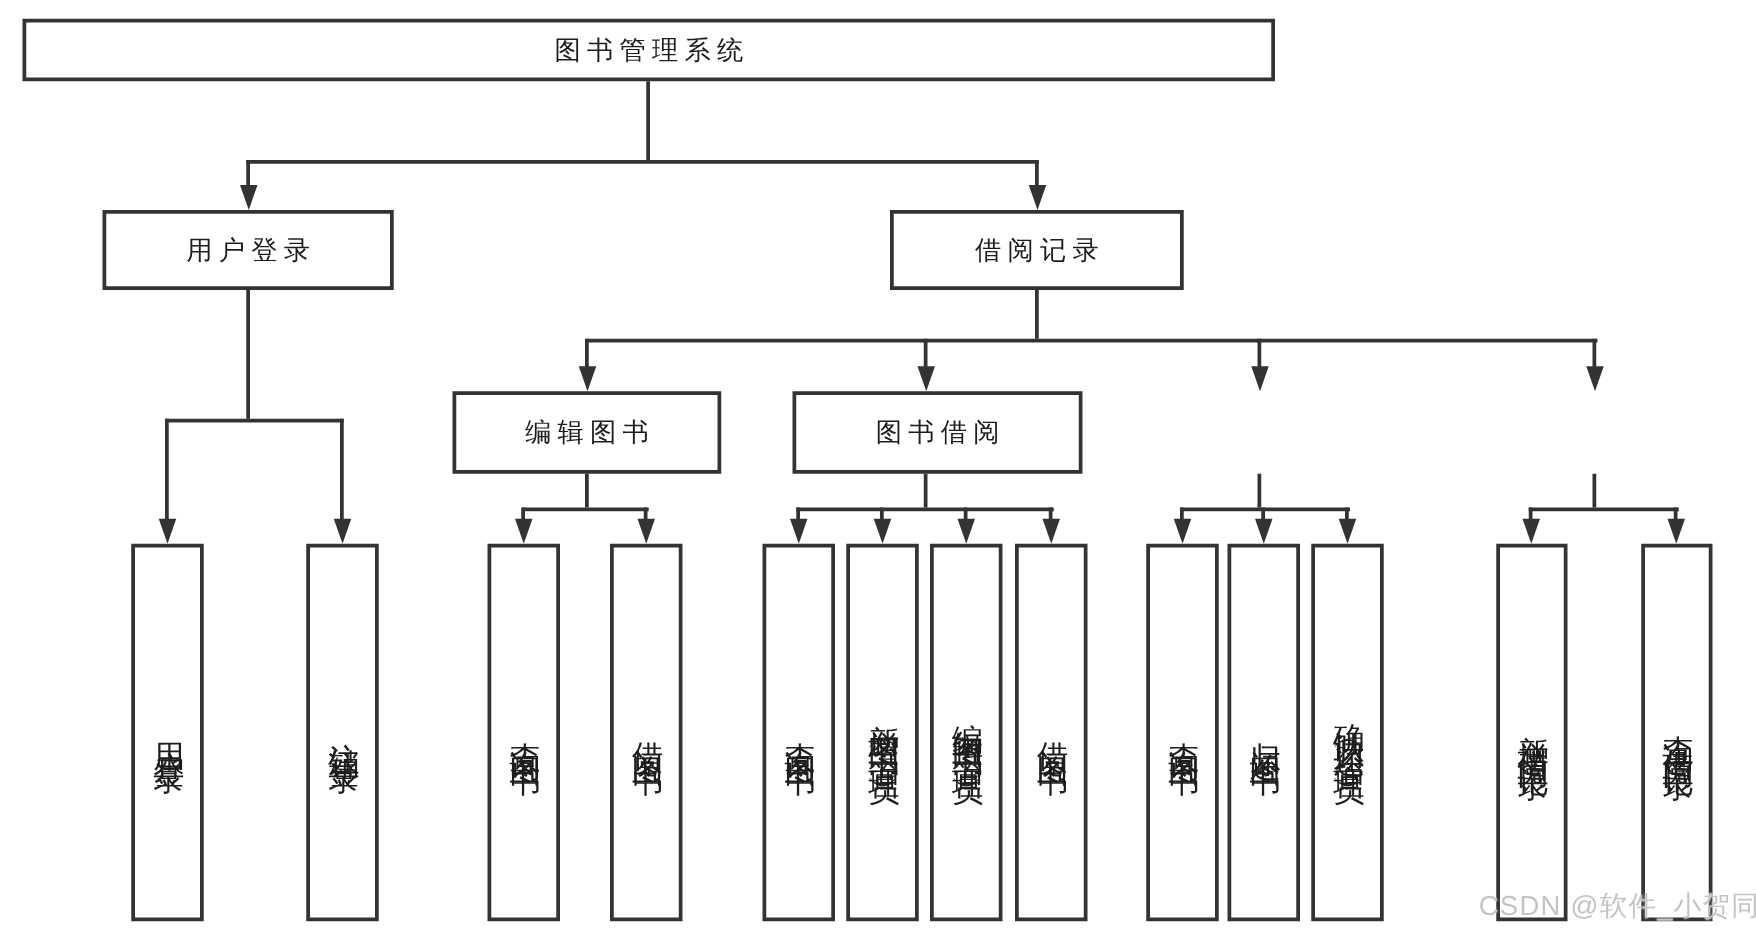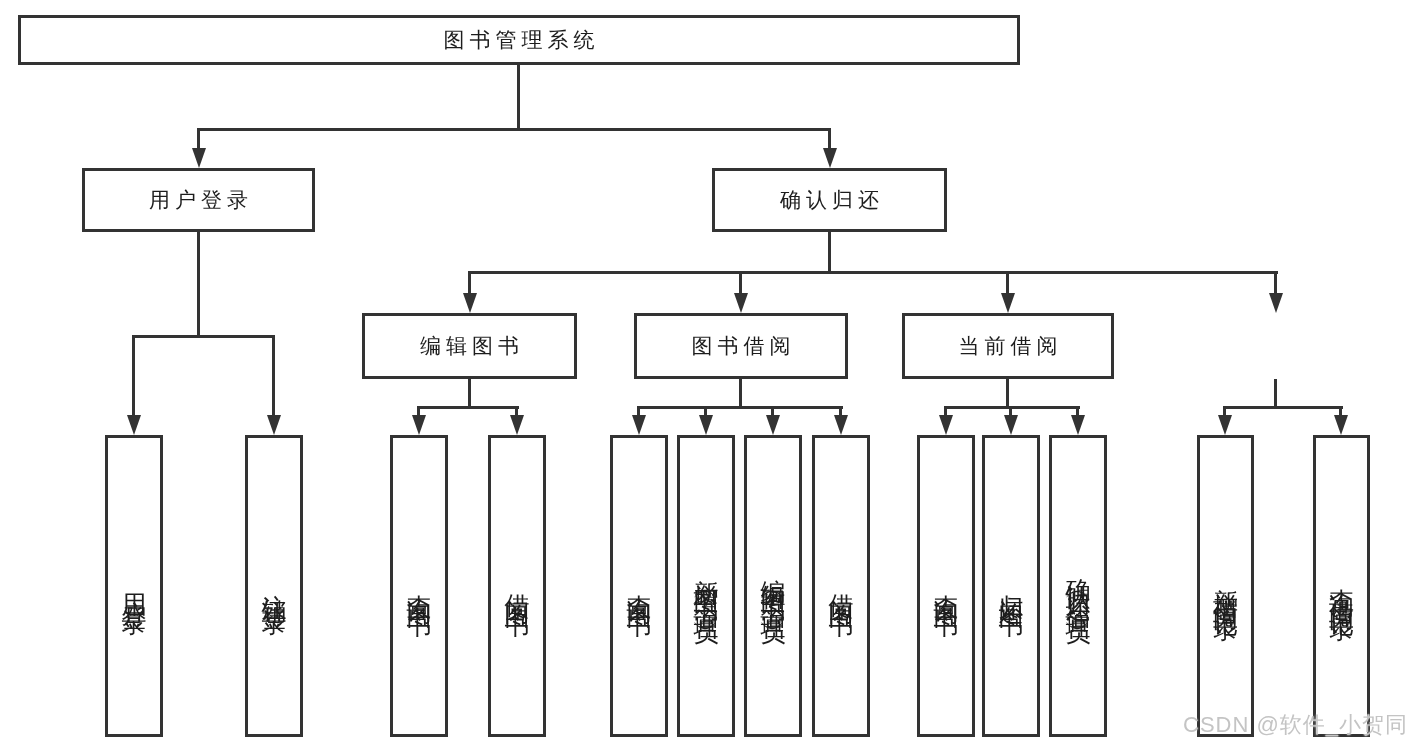--- a/index.html
+++ b/index.html
@@ -40,21 +40,21 @@
   <div class="hline" style="left:197px;top:128px;width:634px;"></div>
   <div class="vline" style="left:197px;top:128px;height:22px;"></div>
   <div class="arrowhead" style="left:192px;top:148px;"></div>
   <div class="vline" style="left:828px;top:128px;height:22px;"></div>
   <div class="arrowhead" style="left:823px;top:148px;"></div>
 
   <div class="node" style="left:82px;top:168px;width:233px;height:64px;">
     <span class="hlabel">用户登录</span>
   </div>
   <div class="node" style="left:712px;top:168px;width:235px;height:64px;">
-    <span class="hlabel">确认归还</span>
+    <span class="hlabel">借阅记录</span>
   </div>
 
   <div class="vline" style="left:197px;top:232px;height:103px;"></div>
   <div class="hline" style="left:132px;top:335px;width:143px;"></div>
   <div class="vline" style="left:132px;top:335px;height:82px;"></div>
   <div class="arrowhead" style="left:127px;top:415px;"></div>
   <div class="vline" style="left:272px;top:335px;height:82px;"></div>
   <div class="arrowhead" style="left:267px;top:415px;"></div>
 
   <div class="vline" style="left:828px;top:232px;height:39px;"></div>
@@ -64,25 +64,22 @@
   <div class="vline" style="left:739px;top:271px;height:24px;"></div>
   <div class="arrowhead" style="left:734px;top:293px;"></div>
   <div class="vline" style="left:1006px;top:271px;height:24px;"></div>
   <div class="arrowhead" style="left:1001px;top:293px;"></div>
   <div class="vline" style="left:1274px;top:271px;height:24px;"></div>
   <div class="arrowhead" style="left:1269px;top:293px;"></div>
 
   <div class="node" style="left:362px;top:313px;width:215px;height:66px;">
     <span class="hlabel">编辑图书</span>
   </div>
-  <div class="node" style="left:634px;top:313px;width:214px;height:66px;">
+  <div class="node" style="left:634px;top:313px;width:232px;height:66px;">
     <span class="hlabel">图书借阅</span>
-  </div>
-  <div class="node" style="left:902px;top:313px;width:212px;height:66px;">
-    <span class="hlabel">当前借阅</span>
   </div>
 
   <div class="vline" style="left:468px;top:379px;height:27px;"></div>
   <div class="hline" style="left:418px;top:406px;width:101px;"></div>
   <div class="vline" style="left:417px;top:406px;height:12px;"></div>
   <div class="arrowhead" style="left:412px;top:415px;"></div>
   <div class="vline" style="left:515px;top:406px;height:12px;"></div>
   <div class="arrowhead" style="left:510px;top:415px;"></div>
 
   <div class="vline" style="left:739px;top:379px;height:27px;"></div>

